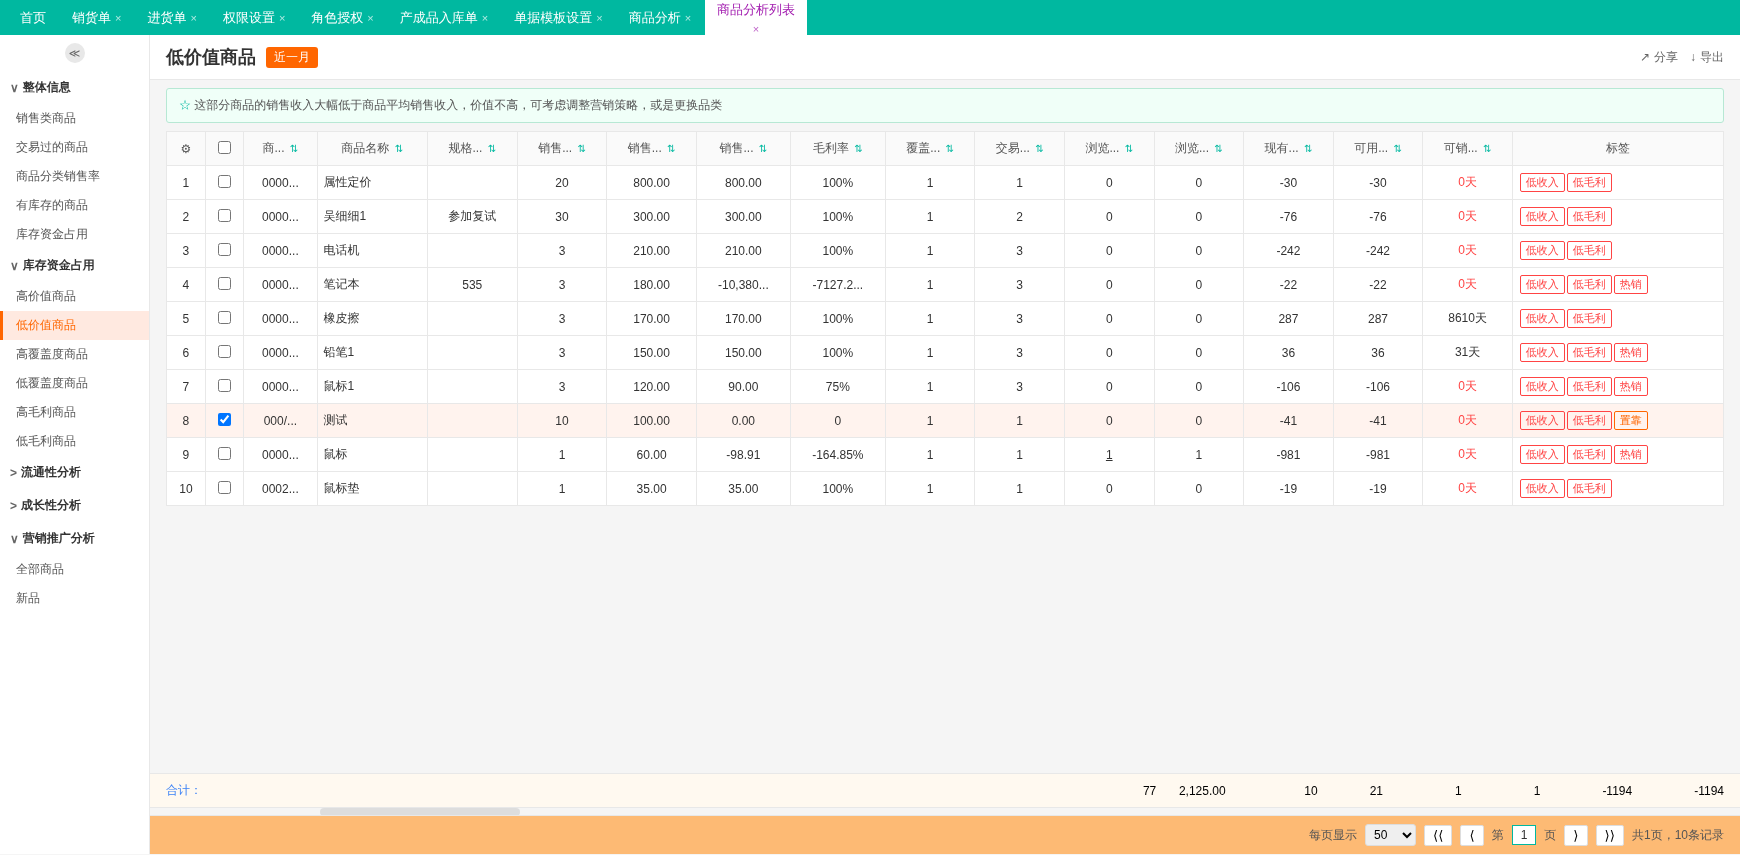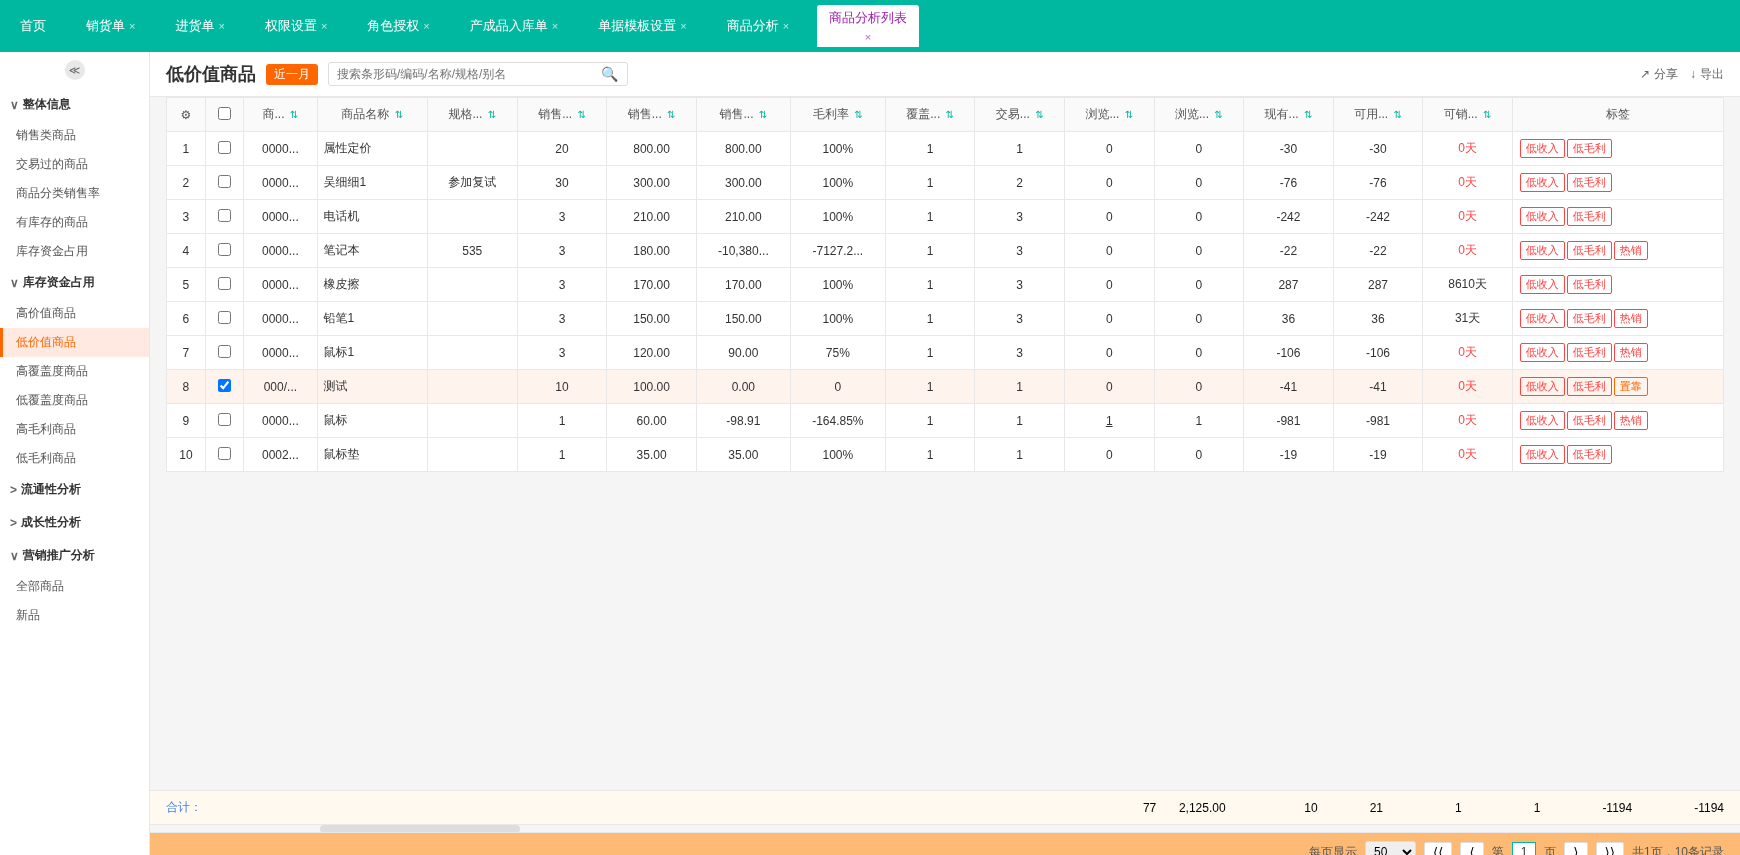--- a/index.html
+++ b/index.html
@@ -1,25 +1,25 @@
 <!DOCTYPE html>
 <html><head>
   <meta charset="utf-8">
   <style>
     * { box-sizing: border-box; margin: 0; padding: 0; }
     body { font-family: 'Microsoft YaHei', Arial, sans-serif; font-size: 12px; background: #f5f5f5; overflow: hidden; height: 855px; }
     
     
     .top-nav {
       background: #00b8a0;
-      height: 52px;
+      height: 35px;
       display: flex;
       align-items: center;
       padding: 0 8px;
-      gap: 16px;
+      gap: 2px;
     }
     .nav-item {
       color: #fff;
       padding: 4px 12px;
       cursor: pointer;
       font-size: 13px;
       border-radius: 3px 3px 0 0;
       white-space: nowrap;
       display: flex;
       align-items: center;
@@ -366,36 +366,33 @@
     <div class="sidebar-item">
       <span>新品</span>
     </div>
   </div>
 
   <div class="content">
 
     <div class="content-header">
       <span class="page-title">低价值商品</span>
       <span class="tag-btn">近一月</span>
-      <div class="search-box">
-        <input type="text" placeholder="搜索条形码/编码/名称/规格/别名" style="">
-        <span class="search-icon">🔍</span>
-      </div>
       <div class="header-actions">
         <div class="header-action-btn">
           <span>↗</span>
           <span>分享</span>
         </div>
         <div class="header-action-btn">
           <span>↓</span>
           <span>导出</span>
         </div>
       </div>
     </div>
 
+    <div class="info-bar">这部分商品的销售收入大幅低于商品平均销售收入，价值不高，可考虑调整营销策略，或是更换品类</div>
 
     <div class="table-container">
       <table>
         <thead>
           <tr>
             <th>⚙</th>
             <th><input type="checkbox" style=""></th>
             <th>商... <span class="sort-icon">⇅</span></th>
             <th>商品名称 <span class="sort-icon">⇅</span></th>
             <th>规格... <span class="sort-icon">⇅</span></th>

